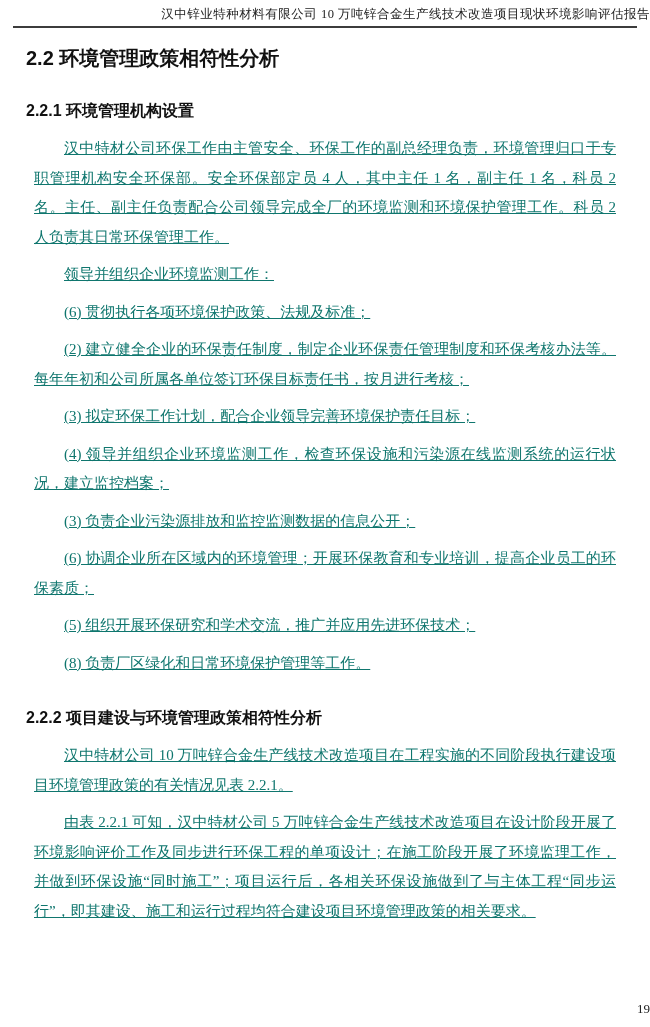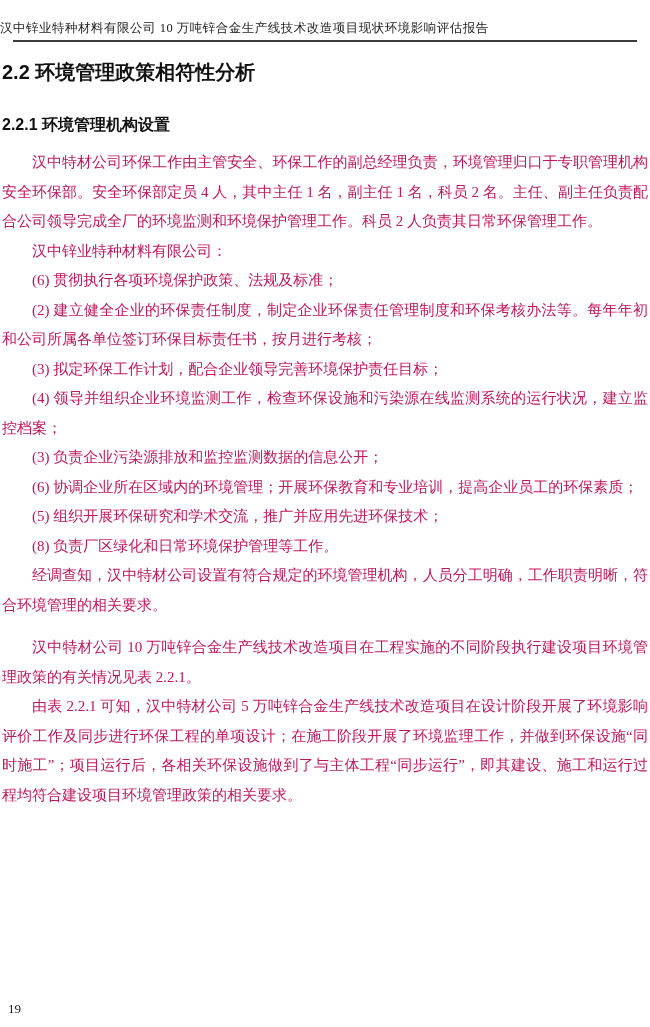--- a/index.html
+++ b/index.html
@@ -12,68 +12,69 @@
     width: 650px;
     height: 1027px;
     margin: 0 auto;
     background: #ffffff;
     color: #1c1c1c;
     font-family: "Liberation Serif", serif;
     overflow: hidden;
     box-sizing: border-box;
   }
   .running-header {
-    padding-top: 20px;
-    text-align: left;
+    padding-top: 6px;
+    text-align: right;
     font-size: 12.5px;
     line-height: 16px;
     color: #222;
     letter-spacing: 0.5px;
   }
   .header-rule {
     border: 0;
     border-bottom: 2px solid #3c3c3c;
     margin: 4px 13px 0 13px;
   }
   main {
-    padding: 0 2px;
+    padding: 0 26px;
   }
   h1.sec-heading {
     margin: 17px 0 0 0;
     font-family: "Liberation Sans", sans-serif;
     font-size: 20px;
     line-height: 26px;
     font-weight: bold;
     color: #111;
   }
   h2.sub-heading {
     margin: 30px 0 0 0;
     font-family: "Liberation Sans", sans-serif;
     font-size: 16px;
     line-height: 20px;
     font-weight: bold;
     color: #111;
   }
   p.body-para {
-    margin: 0;
+    margin: 8px;
     font-size: 15px;
     line-height: 29.5px;
     text-align: justify;
     text-indent: 2em;
-    color: #be185d;
+    color: #0f766e;
+    text-decoration: underline;
   }
   p.body-para.first-after-heading {
     margin-top: 13px;
   }
   .page-footer {
     position: absolute;
     left: 8px;
     right: 0;
     bottom: 10px;
-    text-align: left;
+    text-align: right;
     font-size: 13px;
     color: #222;
   }
 </style>
 </head>
 <body>
 
 <div class="page">
 
   <header>
@@ -82,33 +83,33 @@
   </header>
 
   <main>
 
     <h1 class="sec-heading">2.2 环境管理政策相符性分析</h1>
 
     <h2 class="sub-heading">2.2.1 环境管理机构设置</h2>
 
     <p class="body-para first-after-heading">汉中特材公司环保工作由主管安全、环保工作的副总经理负责，环境管理归口于专职管理机构安全环保部。安全环保部定员 4 人，其中主任 1 名，副主任 1 名，科员 2 名。主任、副主任负责配合公司领导完成全厂的环境监测和环境保护管理工作。科员 2 人负责其日常环保管理工作。</p>
 
-    <p class="body-para">汉中锌业特种材料有限公司：</p>
+    <p class="body-para">领导并组织企业环境监测工作：</p>
 
     <p class="body-para">(6) 贯彻执行各项环境保护政策、法规及标准；</p>
     <p class="body-para">(2) 建立健全企业的环保责任制度，制定企业环保责任管理制度和环保考核办法等。每年年初和公司所属各单位签订环保目标责任书，按月进行考核；</p>
     <p class="body-para">(3) 拟定环保工作计划，配合企业领导完善环境保护责任目标；</p>
     <p class="body-para">(4) 领导并组织企业环境监测工作，检查环保设施和污染源在线监测系统的运行状况，建立监控档案；</p>
     <p class="body-para">(3) 负责企业污染源排放和监控监测数据的信息公开；</p>
     <p class="body-para">(6) 协调企业所在区域内的环境管理；开展环保教育和专业培训，提高企业员工的环保素质；</p>
     <p class="body-para">(5) 组织开展环保研究和学术交流，推广并应用先进环保技术；</p>
     <p class="body-para">(8) 负责厂区绿化和日常环境保护管理等工作。</p>
 
-    <p class="body-para">经调查知，汉中特材公司设置有符合规定的环境管理机构，人员分工明确，工作职责明晰，符合环境管理的相关要求。</p>
 
+    <h2 class="sub-heading">2.2.2 项目建设与环境管理政策相符性分析</h2>
 
     <p class="body-para first-after-heading">汉中特材公司 10 万吨锌合金生产线技术改造项目在工程实施的不同阶段执行建设项目环境管理政策的有关情况见表 2.2.1。</p>
 
     <p class="body-para">由表 2.2.1 可知，汉中特材公司 5 万吨锌合金生产线技术改造项目在设计阶段开展了环境影响评价工作及同步进行环保工程的单项设计；在施工阶段开展了环境监理工作，并做到环保设施“同时施工”；项目运行后，各相关环保设施做到了与主体工程“同步运行”，即其建设、施工和运行过程均符合建设项目环境管理政策的相关要求。</p>
 
   </main>
 
   <footer class="page-footer">
     <span>19</span>
   </footer>

